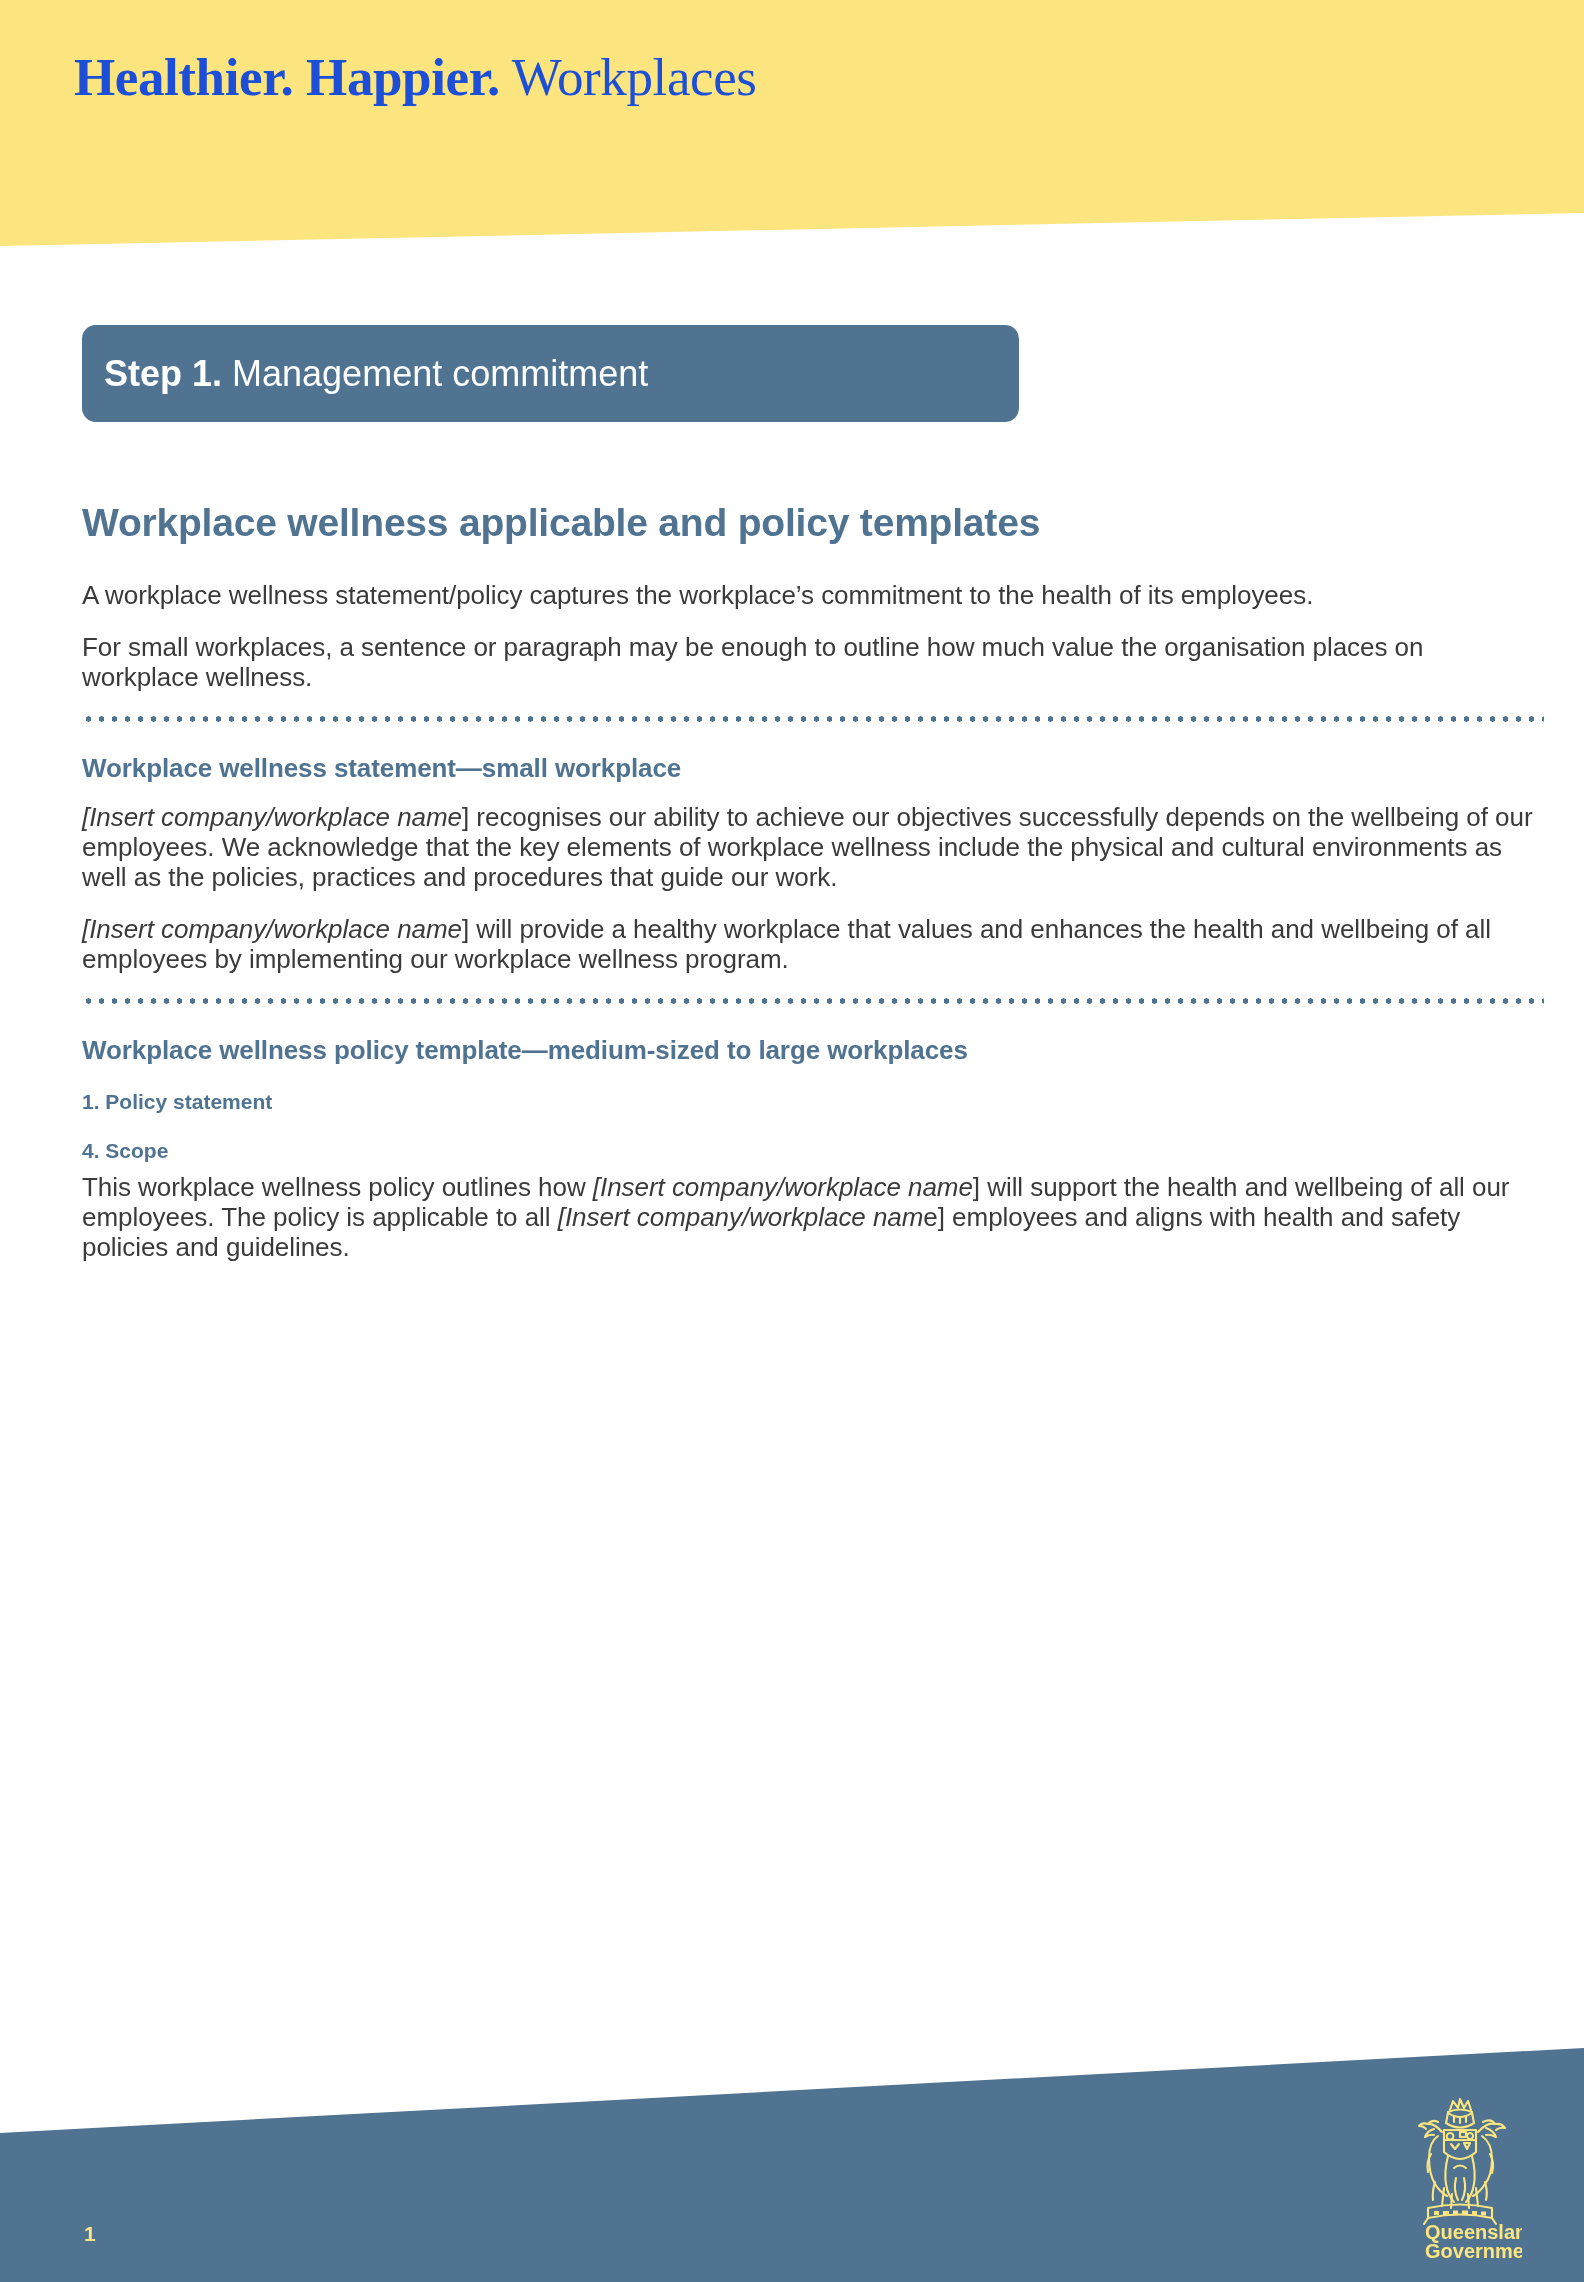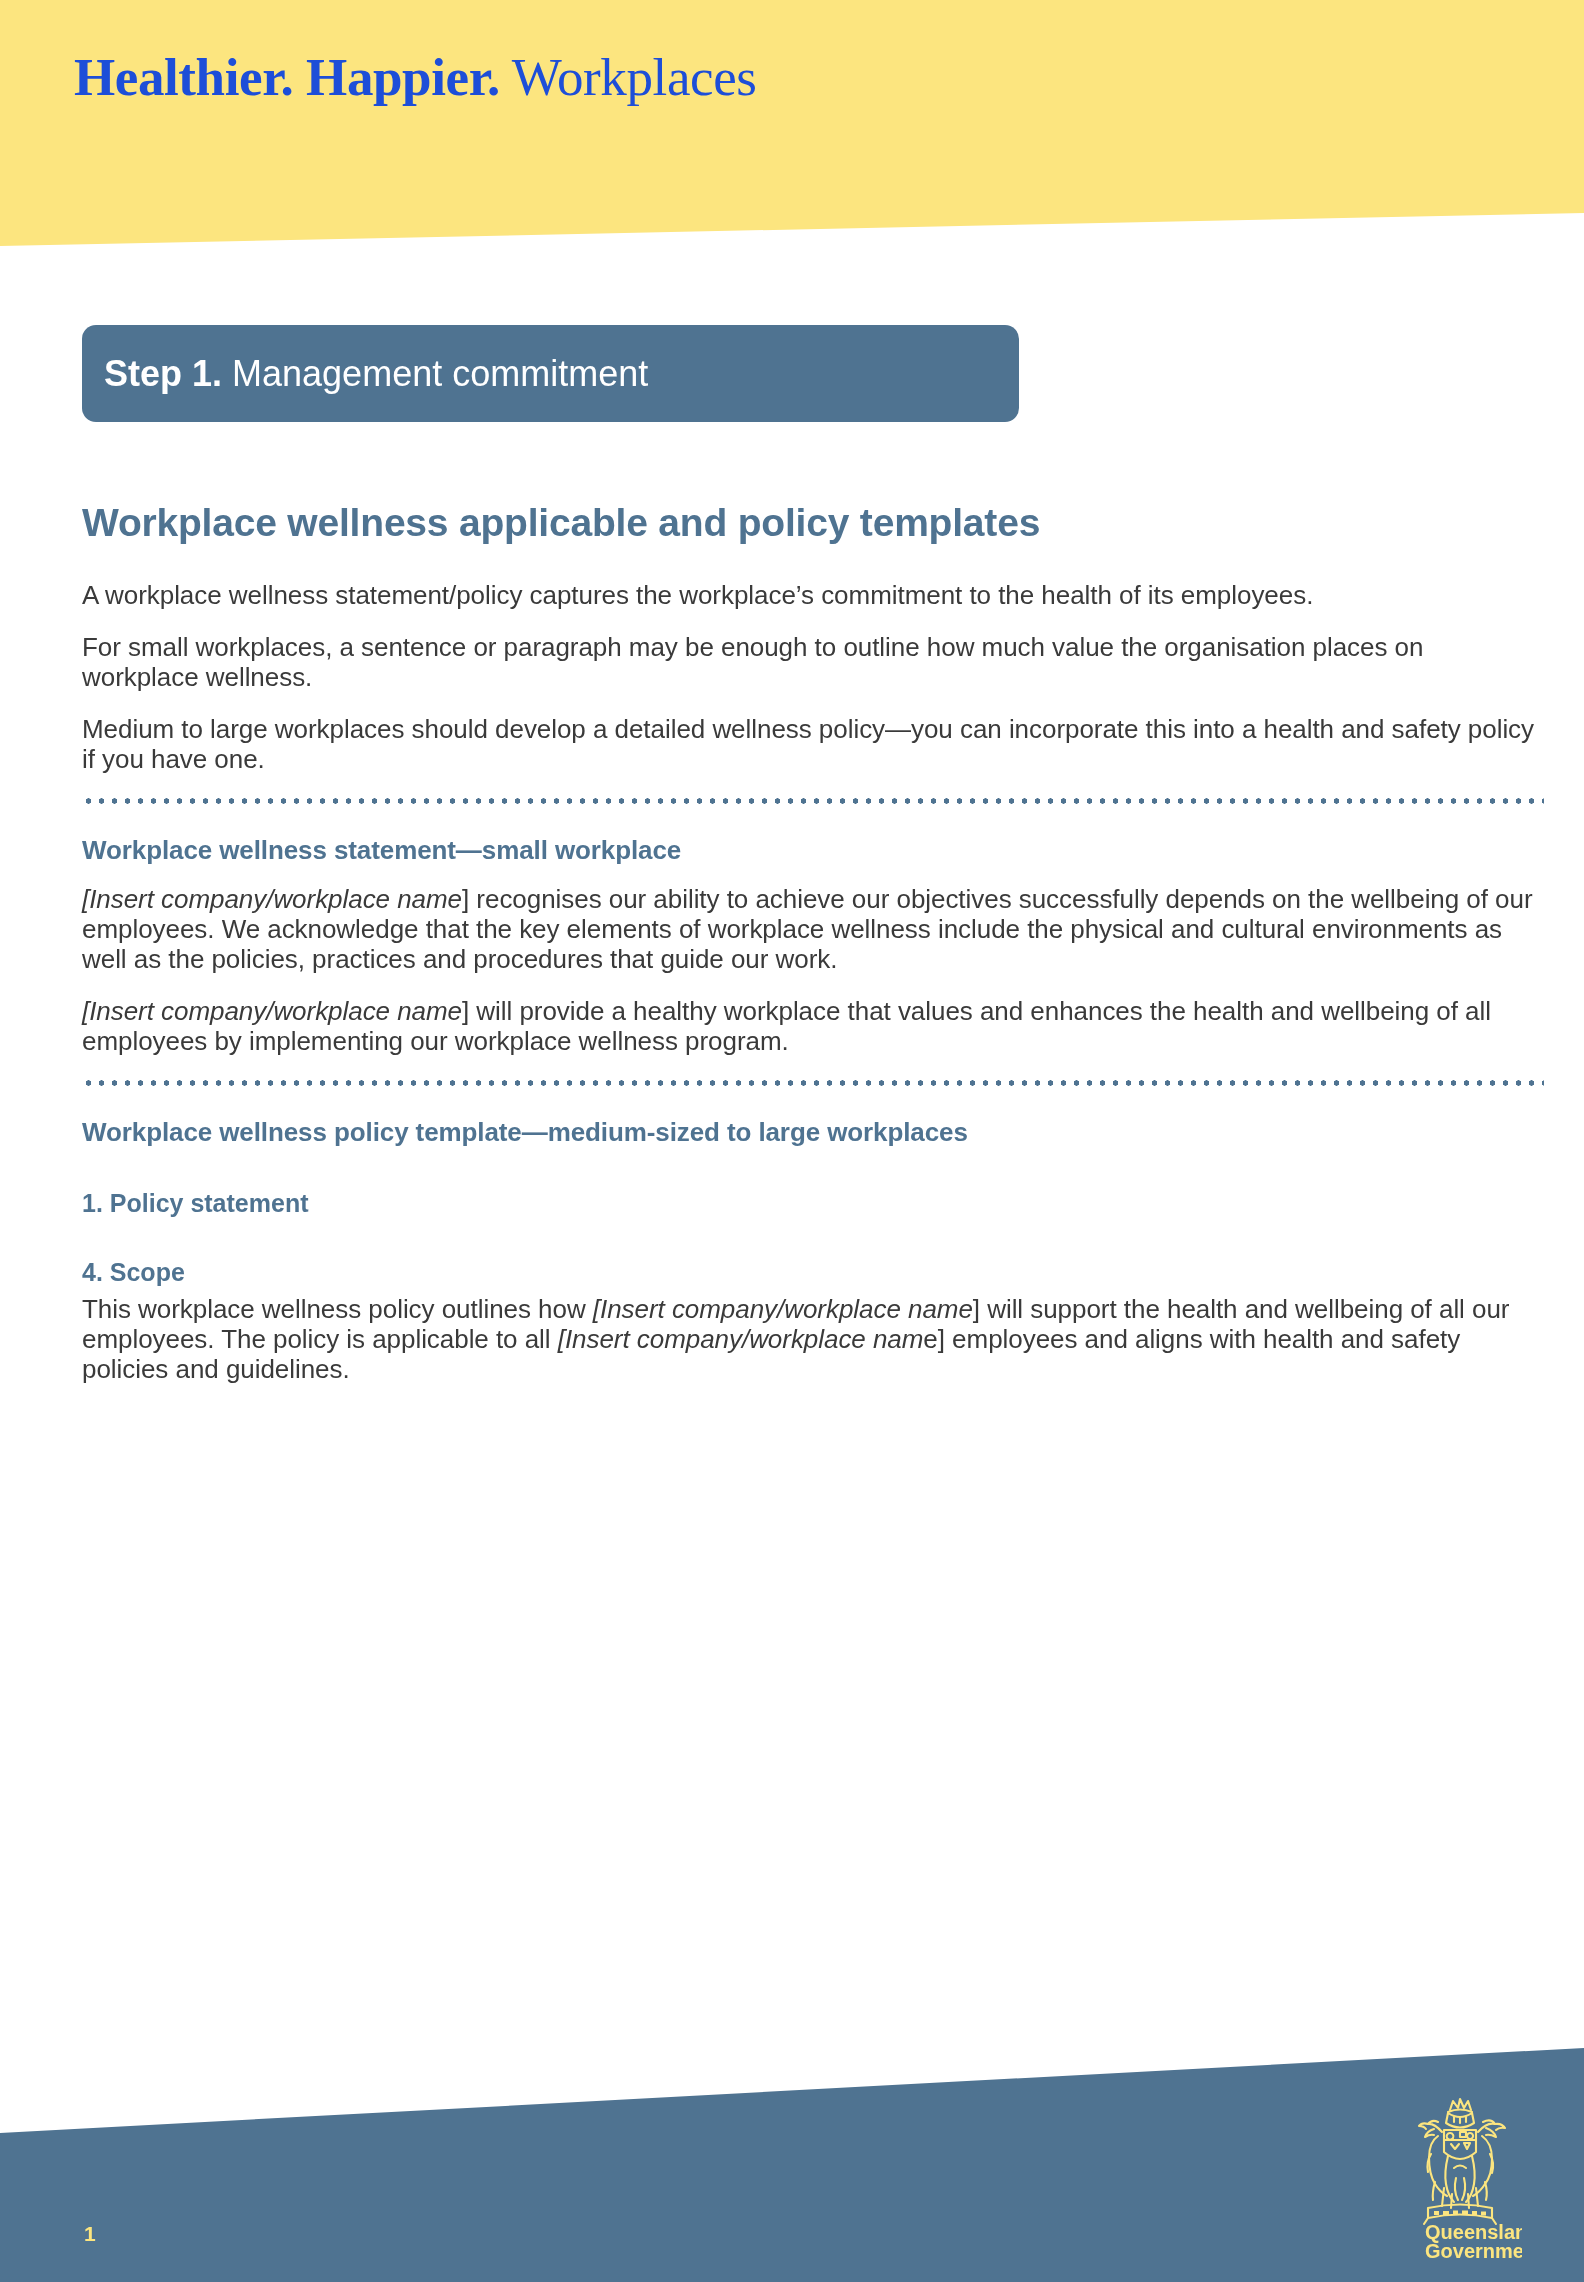--- a/index.html
+++ b/index.html
@@ -109,22 +109,22 @@
   h2.section-head {
     margin: 0 0 18px 0;
     font-size: 26px;
     line-height: 32px;
     font-weight: bold;
     color: #4F7391;
     letter-spacing: -0.1px;
   }
 
   h3.sub-head {
-    margin: 42px 0 8px 0;
-    font-size: 25px;
+    margin: 22px 0 8px 0;
+    font-size: 21px;
     line-height: 27px;
     font-weight: bold;
     color: #4F7391;
   }
 
   .ital { font-style: italic; }
 
   
   .footer-band {
     position: absolute;
@@ -165,21 +165,20 @@
 <div class="step-badge">
   <div class="step-badge-text"><span class="step-num">Step 1.</span><span class="step-label"> Management commitment</span></div>
 </div>
 
 <div class="content">
 
   <h1 class="doc-title">Workplace wellness applicable and policy templates</h1>
 
   <p class="body-text">A workplace wellness statement/policy captures the workplace’s commitment to the health of its employees.</p>
   <p class="body-text">For small workplaces, a sentence or paragraph may be enough to outline how much value the organisation places on workplace wellness.</p>
-  <p class="body-text">Medium to large workplaces should develop a detailed wellness policy—you can incorporate this into a health and safety policy if you have one.</p>
 
   <div class="dot-rule"></div>
 
   <h2 class="section-head">Workplace wellness statement—small workplace</h2>
 
   <p class="body-text"><span class="ital">[Insert company/workplace name</span><span>] recognises our ability to achieve our objectives successfully depends on the wellbeing of our employees. We acknowledge that the key elements of workplace wellness include the physical and cultural environments as well as the policies, practices and procedures that guide our work.</span></p>
 
   <p class="body-text"><span class="ital">[Insert company/workplace name</span><span>] will provide a healthy workplace that values and enhances the health and wellbeing of all employees by implementing our workplace wellness program.</span></p>
 
   <div class="dot-rule"></div>

